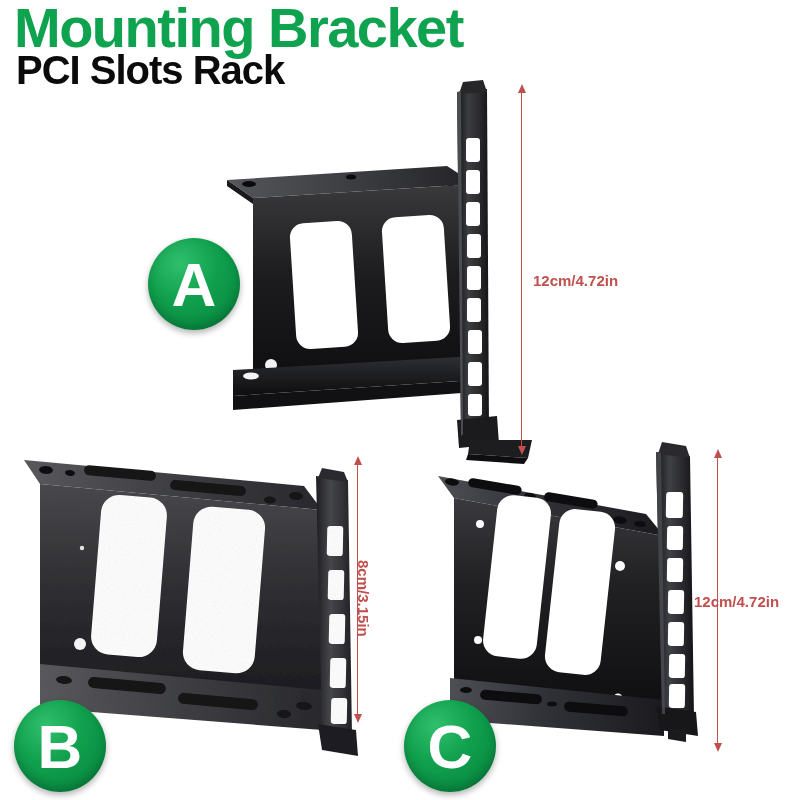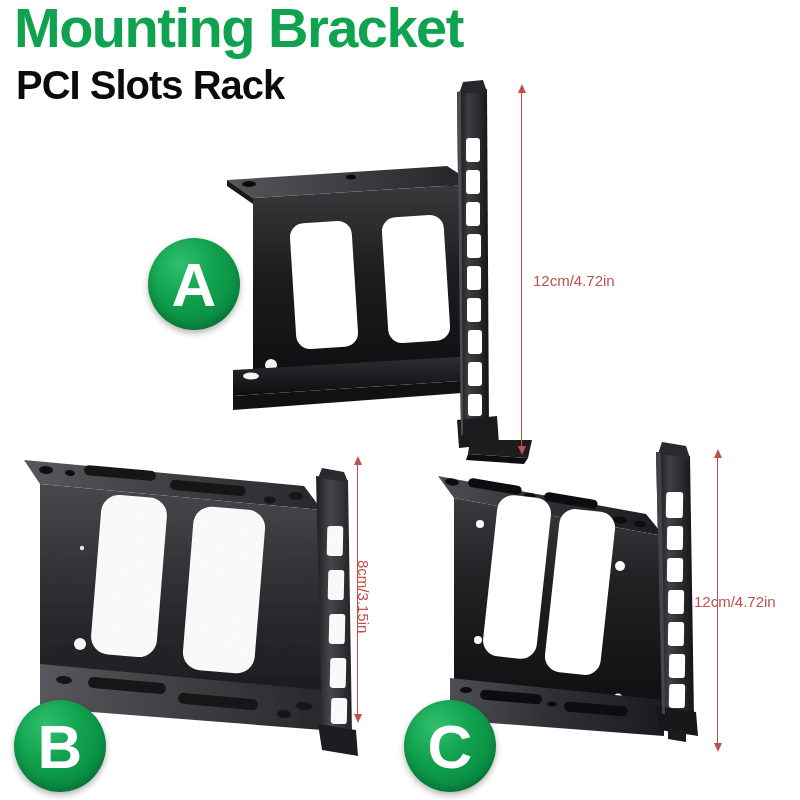--- a/index.html
+++ b/index.html
@@ -24,21 +24,21 @@
     font-size: 56px;
     font-weight: bold;
     color: #0fa24f;
     letter-spacing: -1.5px;
     white-space: nowrap;
     line-height: 1.15;
   }
   .title-sub {
     position: absolute;
     left: 16px;
-    top: 62px;
+    top: 47px;
     font-size: 40px;
     font-weight: bold;
     color: #0b0b0b;
     letter-spacing: -1px;
     white-space: nowrap;
     line-height: 1.15;
   }
 
   
   .badge {
@@ -53,21 +53,21 @@
     font-weight: bold;
     font-family: "Liberation Sans", sans-serif;
     z-index: 40;
     user-select: none;
   }
   .badge-a { left: 148px; top: 238px; width: 92px; height: 92px; font-size: 62px; }
   .badge-b { left: 14px;  top: 700px; width: 92px; height: 92px; font-size: 62px; }
   .badge-c { left: 404px; top: 700px; width: 92px; height: 92px; font-size: 62px; }
 
   
-  .dim { position: absolute; z-index: 35; }
+  .dim { position: absolute; z-index: 35; font-weight: bold; }
   .dim-line {
     position: absolute;
     width: 1px;
     background: #c0504d;
   }
   .arrow-up, .arrow-down {
     position: absolute;
     width: 0; height: 0;
     border-left: 4px solid transparent;
     border-right: 4px solid transparent;

